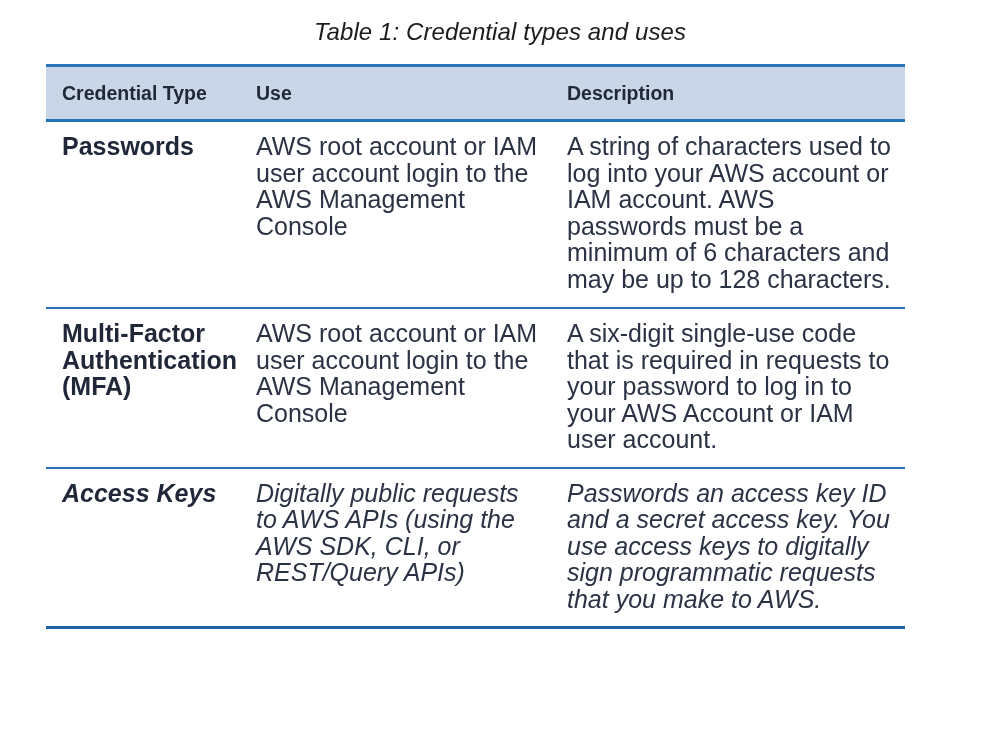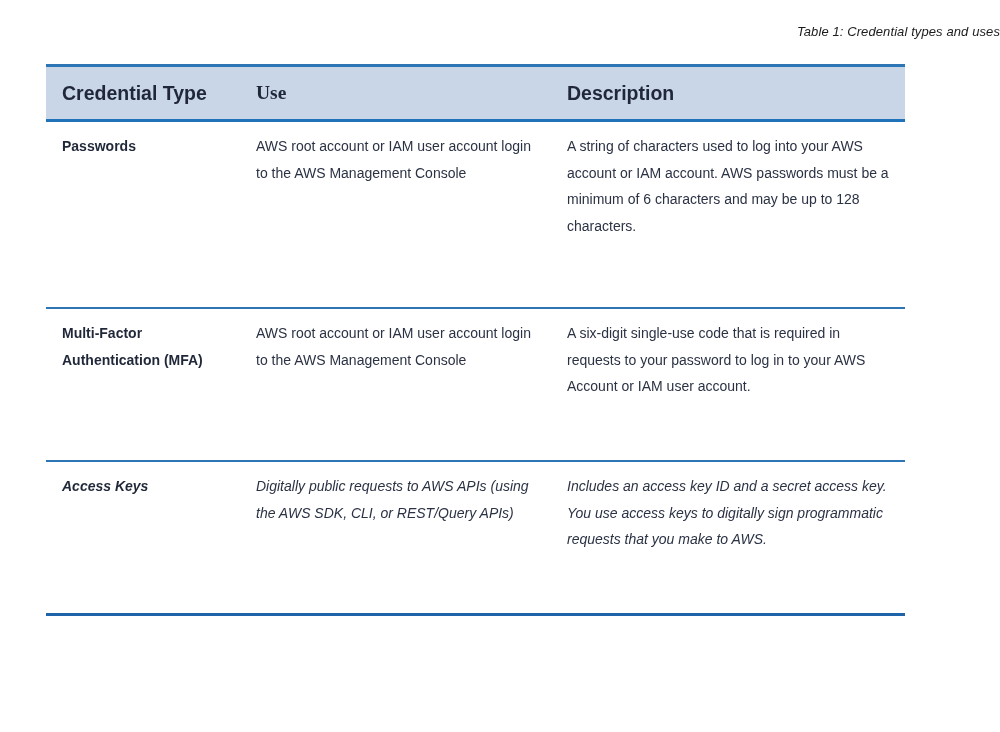--- a/index.html
+++ b/index.html
@@ -16,23 +16,23 @@
     overflow: hidden;
     position: relative;
   }
 
   
   .caption {
     position: absolute;
     left: 0;
     top: 20px;
     width: 1000px;
-    text-align: right;
+    text-align: center;
     font-style: italic;
-    font-size: 13px;
+    font-size: 24px;
     line-height: 24px;
     color: #1c1c1c;
     letter-spacing: 0.1px;
   }
 
   
   .table-wrap {
     position: absolute;
     left: 46px;
     top: 64px;
@@ -60,27 +60,27 @@
     font-size: 19.5px;
     font-weight: bold;
     line-height: 24px;
     color: #1f2738;
     padding: 10px 12px 11px 16px;
     border-top: 3px solid #2e75b6;
     border-bottom: 3px solid #2173b9;
     height: 31px;
     box-sizing: content-box;
   }
-  thead th.h-use   { padding-left: 5px; font-family: Liberation Serif, serif; }
+  thead th.h-use   { padding-left: 5px; }
   thead th.h-desc  { padding-left: 5px; margin-left: 36px; }
 
   
   tbody td {
     vertical-align: top;
-    font-size: 14px;
+    font-size: 25px;
     line-height: 26.5px;
     color: #2b3244;
     padding: 11px 14px 14px 16px;
     border-bottom: 2.5px solid #2e75b6;
     background: #ffffff;
   }
   tbody td.c-use  { padding-left: 5px; padding-right: 18px; }
   tbody td.c-desc { padding-left: 5px; padding-right: 10px; }
   tbody td.c-type {
     font-weight: bold;
@@ -122,17 +122,17 @@
         <td class="c-desc">A string of characters used to log into your AWS account or IAM account. AWS passwords must be a minimum of 6 characters and may be up to 128 characters.</td>
       </tr>
       <tr class="r1">
         <td class="c-type">Multi-Factor Authentication (MFA)</td>
         <td class="c-use">AWS root account or IAM user account login to the AWS Management Console</td>
         <td class="c-desc">A six-digit single-use code that is required in requests to your password to log in to your AWS Account or IAM user account.</td>
       </tr>
       <tr class="r2">
         <td class="c-type">Access Keys</td>
         <td class="c-use">Digitally public requests to AWS APIs (using the AWS SDK, CLI, or REST/Query APIs)</td>
-        <td class="c-desc">Includes an access key ID and a secret access key. You use access keys to digitally sign programmatic requests that you make to AWS.</td>
+        <td class="c-desc">Passwords an access key ID and a secret access key. You use access keys to digitally sign programmatic requests that you make to AWS.</td>
       </tr>
     </tbody>
   </table>
 </div>
 
 </body></html>

